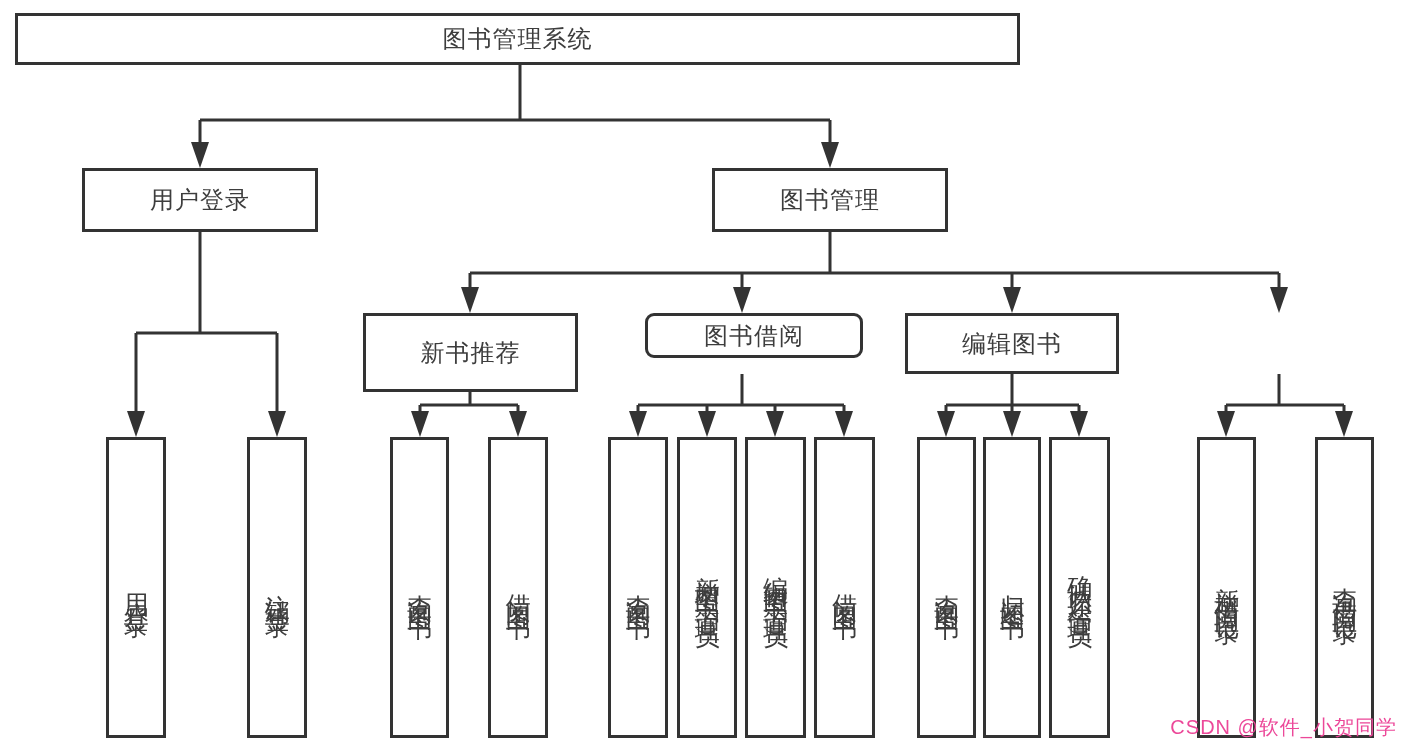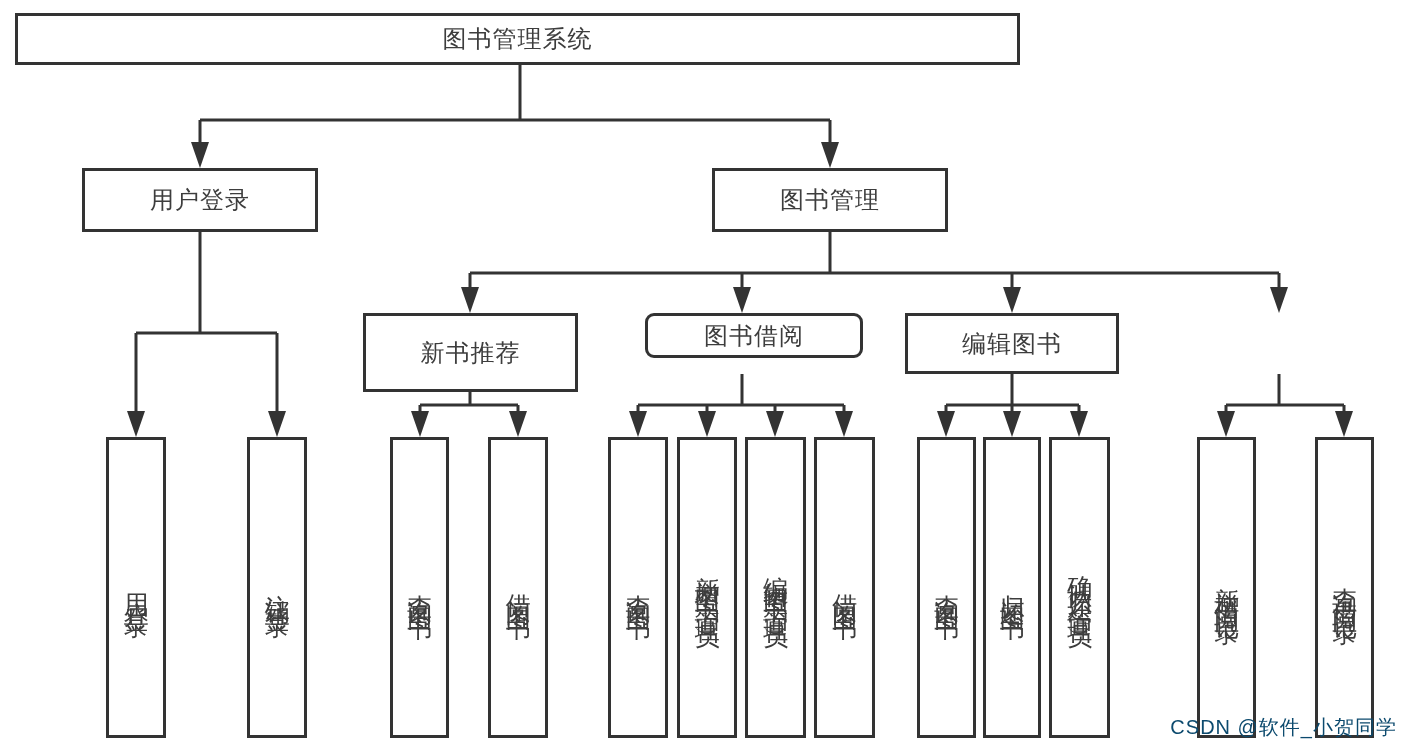--- a/index.html
+++ b/index.html
@@ -39,21 +39,21 @@
     font-size: 25px;
     line-height: 1.1;
     color: #3d3d3d;
   }
   .watermark {
     position: absolute;
     right: 8px;
     bottom: 6px;
     z-index: 3;
     font-size: 20px;
-    color: #0c4a6e;
+    color: #ec4899;
     letter-spacing: 1px;
     white-space: nowrap;
   }
 </style>
 </head>
 <body>
 
 <div id="stage">
 
   <svg id="connectors" width="1405" height="747" viewBox="0 0 1405 747">

